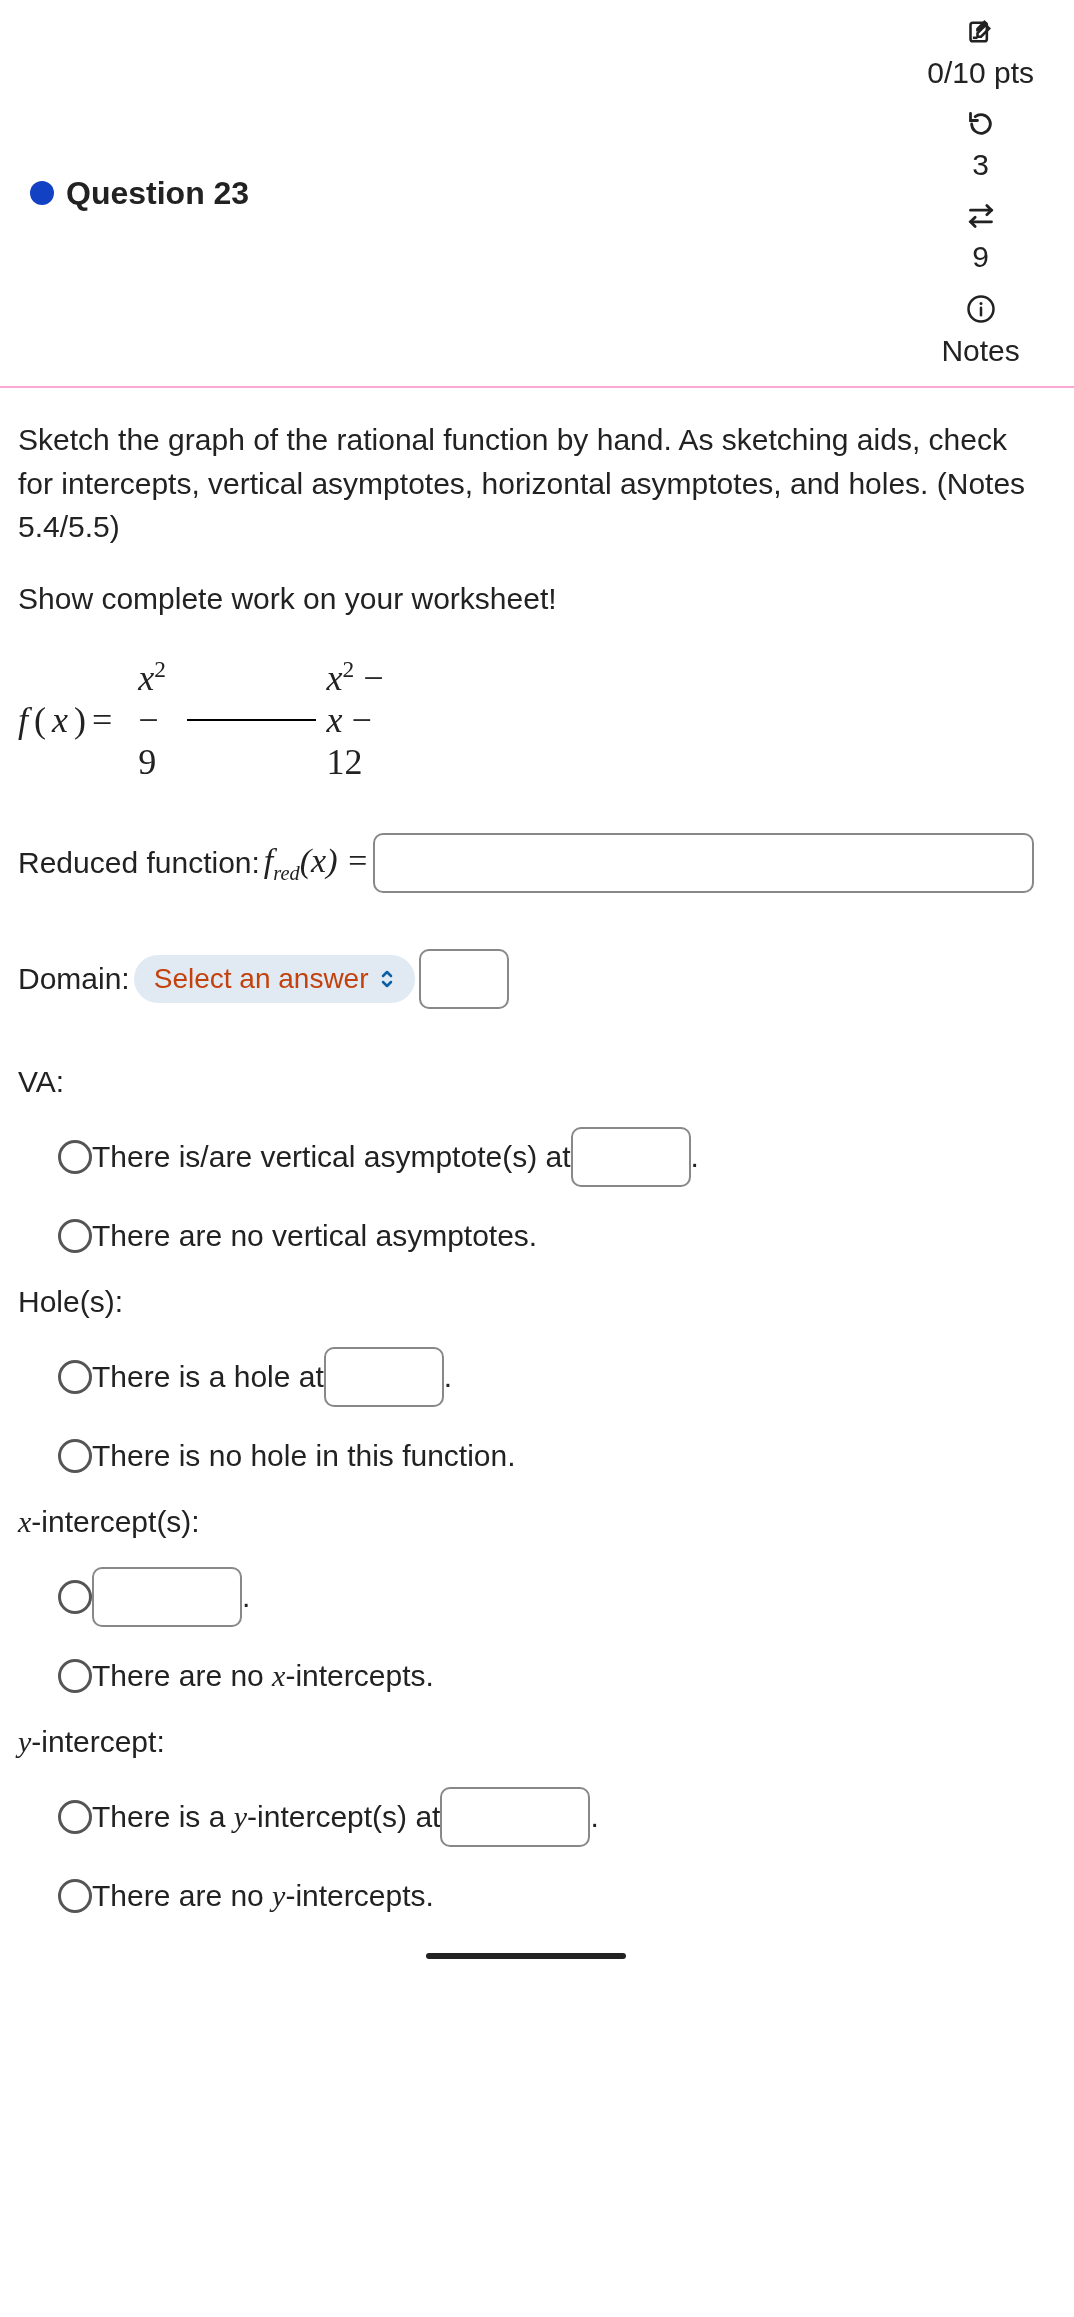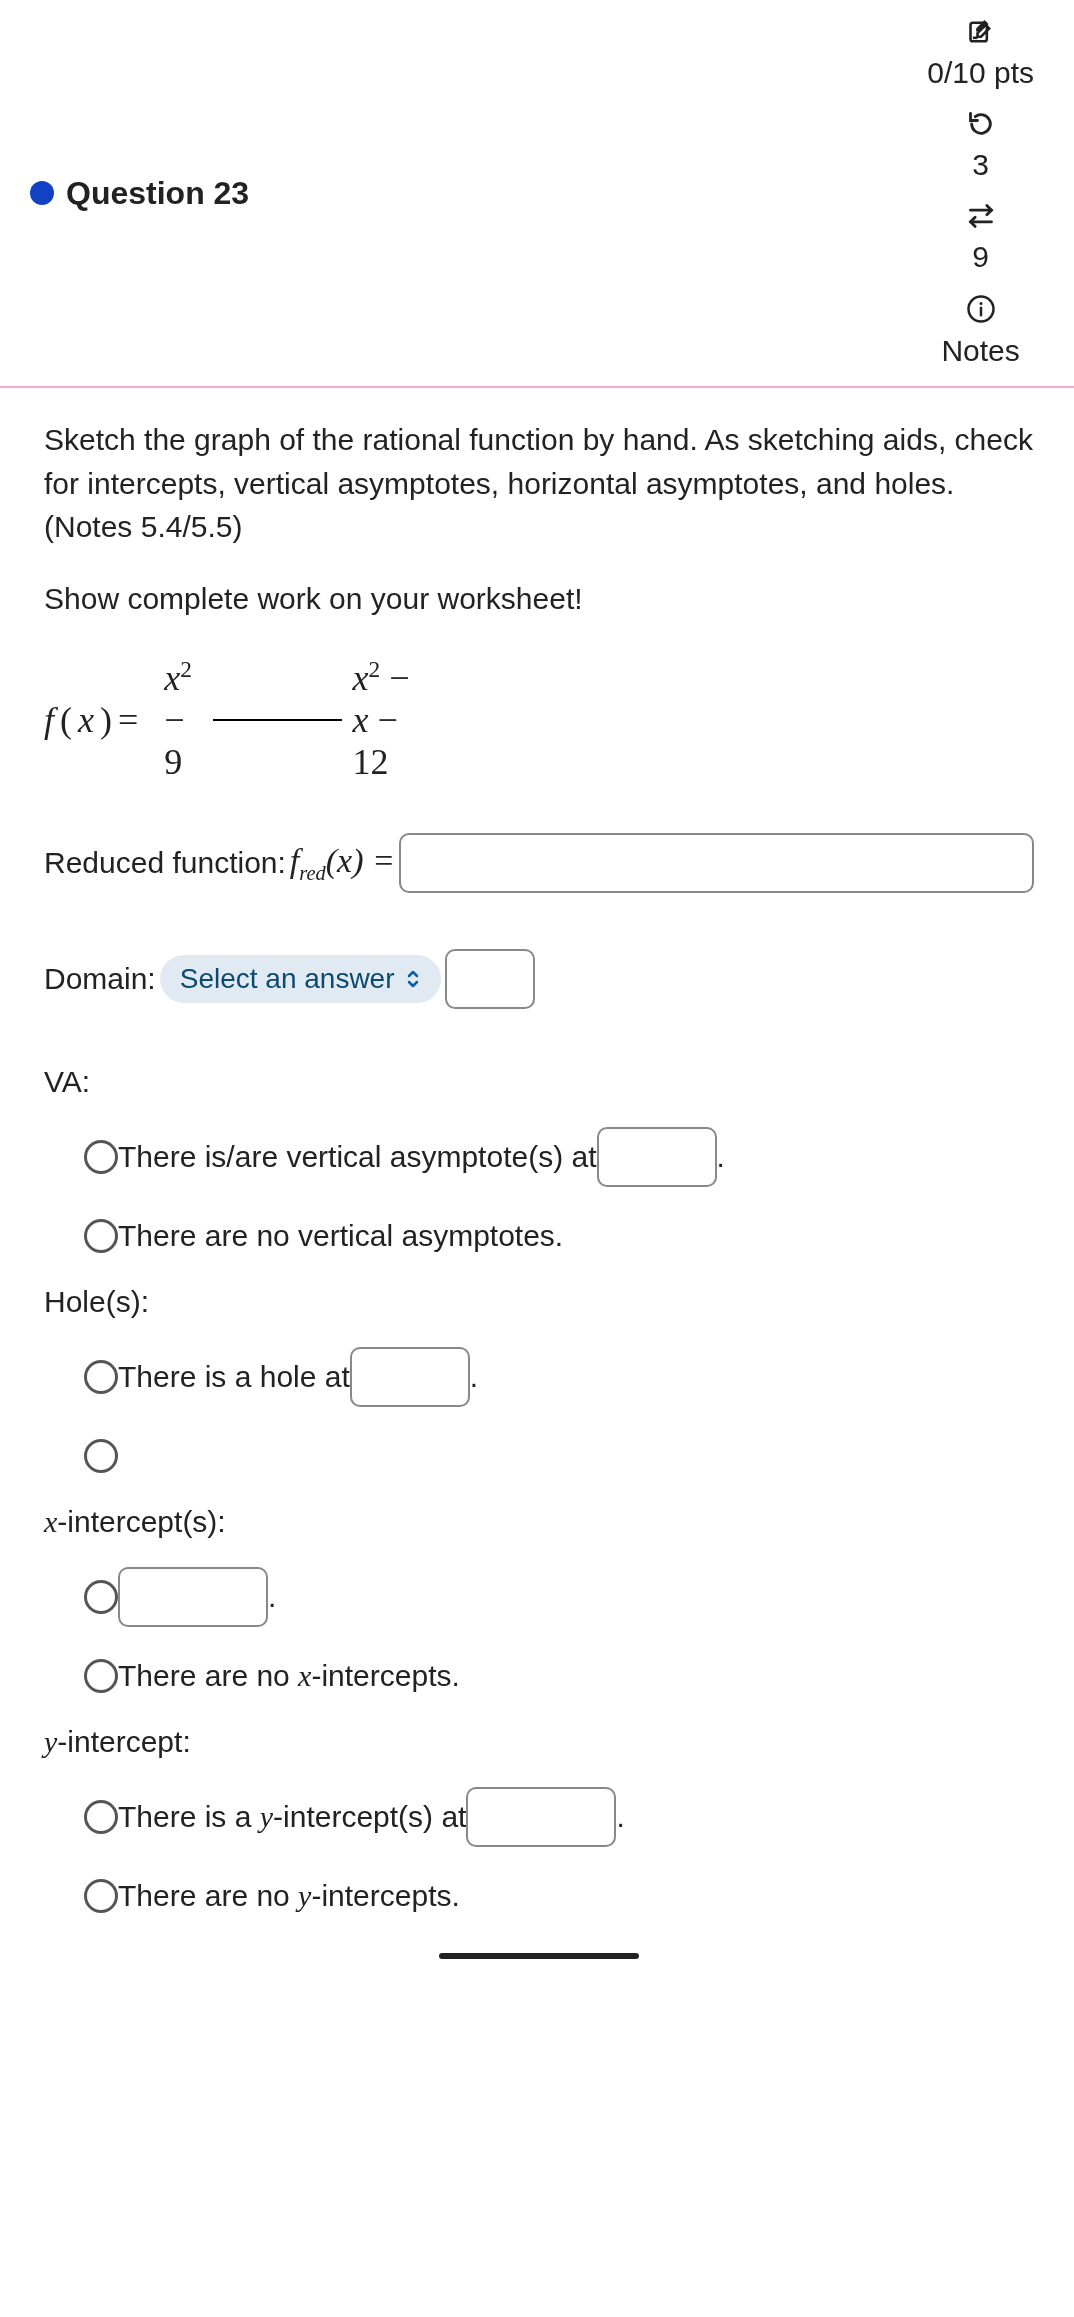--- a/index.html
+++ b/index.html
@@ -19,21 +19,21 @@
 }
 .status-dot {
   width: 24px; height: 24px; border-radius: 50%;
   background: #1242c3; flex-shrink: 0;
 }
 .q-title { font-weight: bold; font-size: 32px; flex-shrink: 0; }
 .spacer { flex: 1; }
 .hdr-icon { display: inline-flex; align-items: center; }
 .meta { display: flex; align-items: center; gap: 10px; font-size: 30px; flex-direction: column; }
 .meta .sep { width: 6px; }
-.content { padding: 30px 40px 40px 44px; }
+.content { padding: 30px 40px 40px 18px; }
 .para { margin-bottom: 28px; line-height: 1.45; }
 .instr { margin-bottom: 36px; }
 .math-block { margin: 10px 0 50px 0; }
 .fx { font-family: 'Times New Roman', serif; font-size: 36px; font-style: italic; display:inline-flex; align-items:center; gap:6px;}
 .fx .up { font-style: normal; }
 .frac { display: inline-flex; align-items: center; font-family:'Times New Roman',serif; font-style: normal; margin-left: 10px;}
 .frac .num, .frac .den { padding: 0 10px; font-style: italic;}
 .frac .bar { width: 100%; height: 2px; background: #000; }
 .sup { font-size: 0.65em; vertical-align: super; font-style: normal;}
 .row { display: flex; align-items: center; flex-wrap: wrap; gap: 4px; margin-bottom: 56px; }
@@ -41,21 +41,21 @@
 .finput {
   border: 2px solid #888; border-radius: 10px; height: 60px;
   min-width: 90px; padding: 6px 10px; font-size: 26px; background:#fff;
 }
 .finput.wide { flex:1; min-width: 300px;}
 .finput.med { width: 120px; }
 .finput.sm { width: 90px; }
 .select-pill {
   background: #e1eaf3; border-radius: 999px; padding: 8px 20px;
   display: inline-flex; align-items: center; gap: 10px;
-  color: #0c4a6e; font-size: 28px; cursor: pointer;
+  color: #c2410c; font-size: 28px; cursor: pointer;
 }
 .chev { font-size: 20px; color:#0b5fa5; }
 .section-label { margin: 20px 0 28px 0; font-size: 30px; }
 .options { padding-left: 40px; }
 .opt { display: flex; align-items: center; margin-bottom: 32px; }
 .radio {
   width: 34px; height: 34px; border: 3px solid #555; border-radius: 50%;
   flex-shrink: 0; background:#fff;
 }
 .mathi { font-family: 'Times New Roman', serif; font-style: italic; }
@@ -172,20 +172,21 @@
   <div class="section-label">Hole(s):</div>
   <div class="options">
     <div class="opt">
       <div class="radio"></div>
       <span>There is a hole at</span>
       <input class="finput med" style="">
       <span class="period">.</span>
     </div>
     <div class="opt">
       <div class="radio"></div>
+      <span>There is no hole in this function.</span>
     </div>
   </div>
 
   <div class="section-label">
     <span class="mathi">x</span><span>-intercept(s):</span>
   </div>
   <div class="options">
     <div class="opt">
       <div class="radio"></div>
       <input class="finput med" style="width: 150px;">

